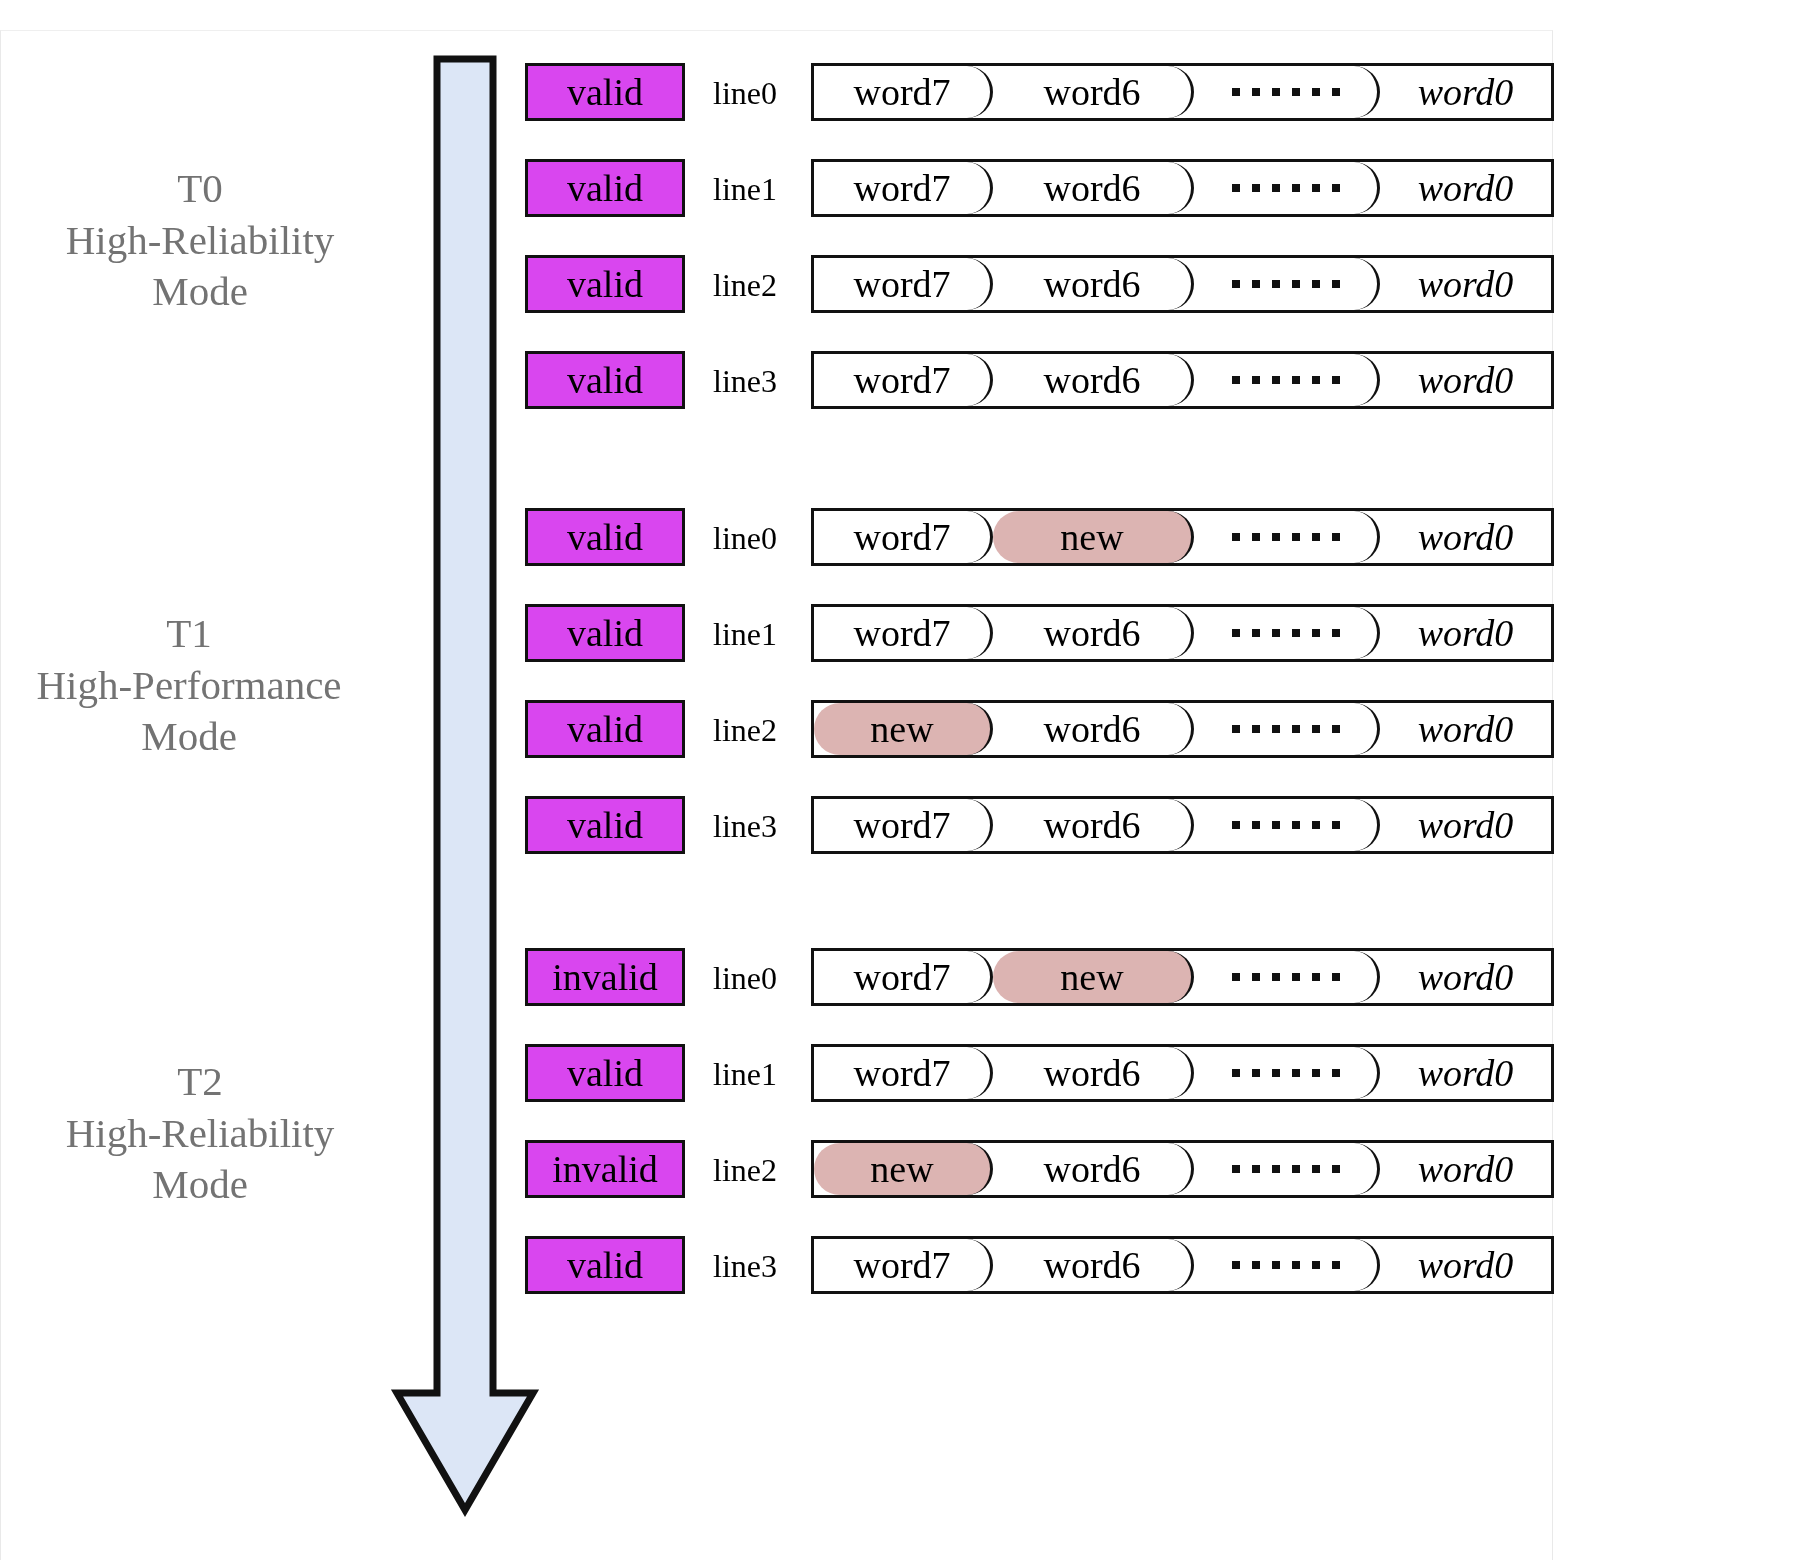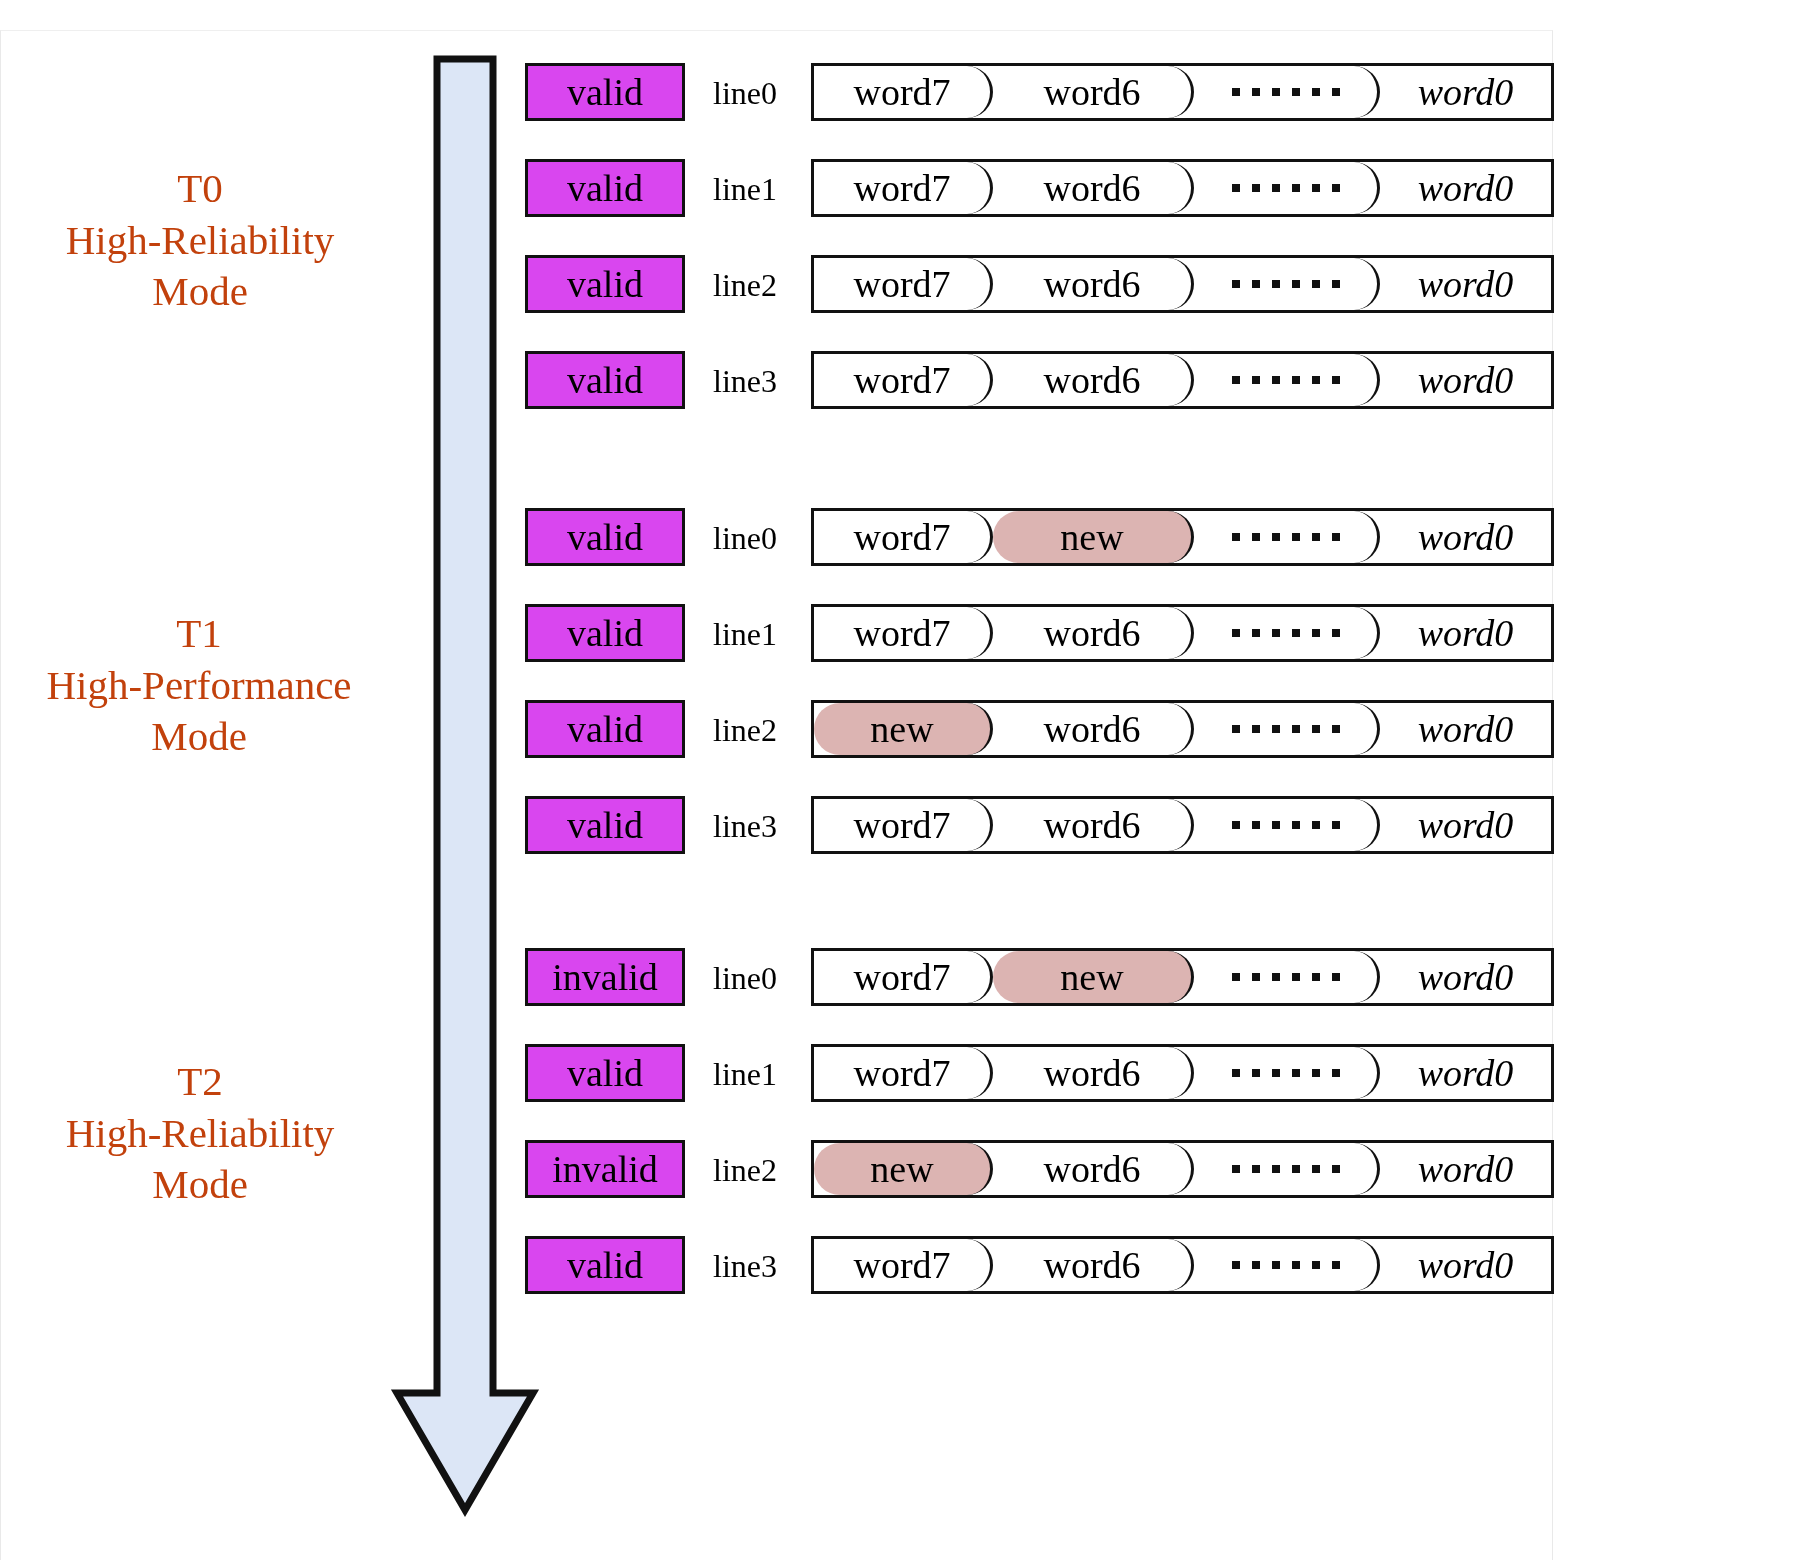--- a/index.html
+++ b/index.html
@@ -34,21 +34,21 @@
     pointer-events: none;
   }
 
   
   .phase-label {
     position: absolute;
     text-align: center;
     line-height: 1.26;
     font-size: 41px;
     white-space: pre-line;
-    color: #c2410c;
+    color: #737373;
   }
 
   
   #timeline-arrow {
     position: absolute;
     left: 390px;
     top: 55px;
     width: 150px;
     height: 1470px;
   }
@@ -222,21 +222,21 @@
               <i></i>
               <i></i>
             </span>
           </div>
         <div class="word-cell w0">word0</div>
       </div>
     </div>
   </div>
 
   <div class="group" style="top:508px;">
-    <div class="phase-label" style="left:14px; top:100px; width:370px;">T1
+    <div class="phase-label" style="left:4px; top:100px; width:370px;">T1
 High-Performance
 Mode</div>
 
     <div class="cache-row" style="top:0px;">
       <div class="valid-box">valid</div>
       <div class="line-label">line0</div>
       <div class="word-strip">
         <div class="word-cell w7">word7</div>
         <div class="word-cell w6 new" style="background: rgb(220, 180, 178);">new</div>
         <div class="word-cell dots">

